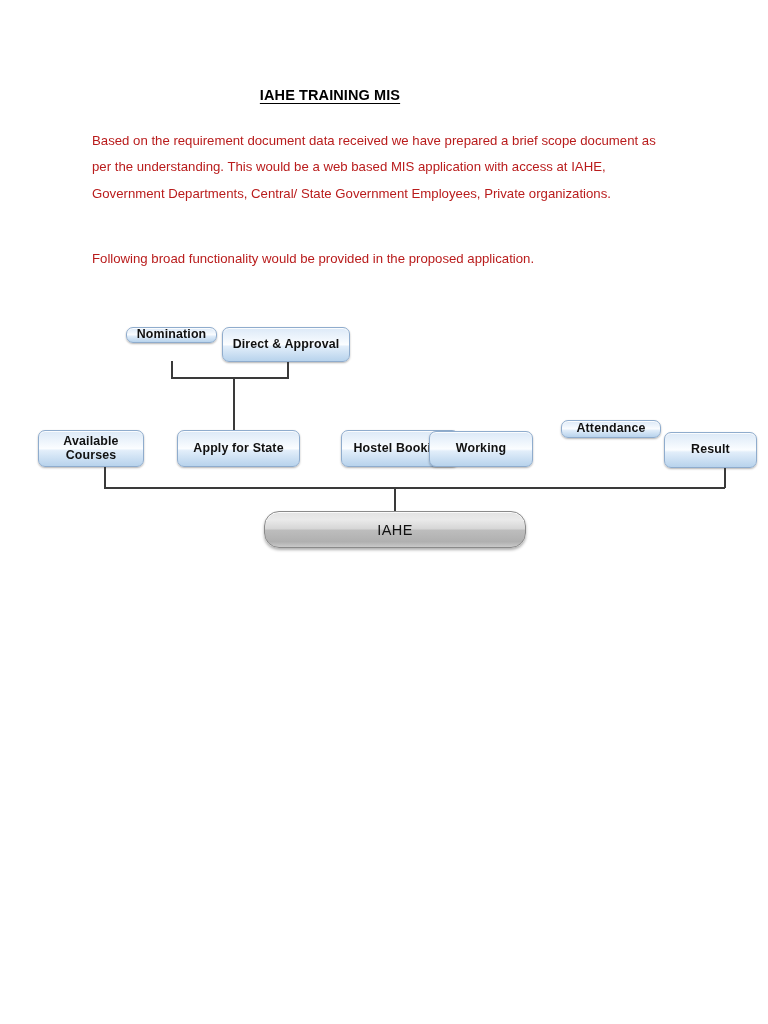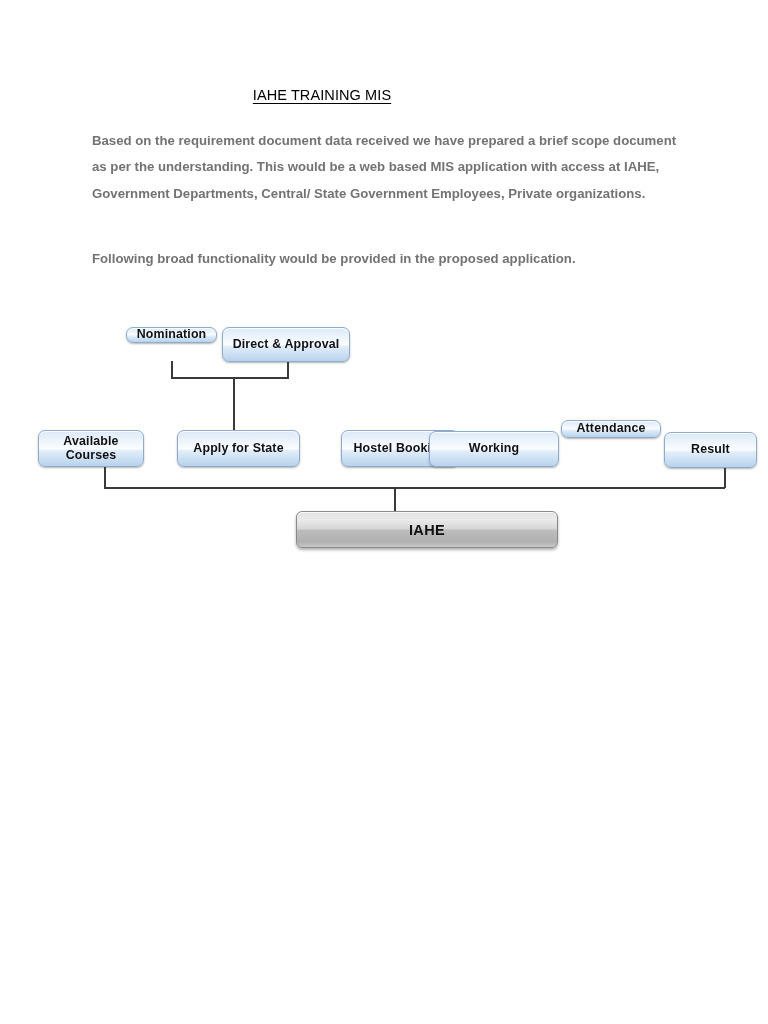--- a/index.html
+++ b/index.html
@@ -19,40 +19,40 @@
 
   .page {
     position: absolute;
     inset: 0;
     background: #ffffff;
   }
 
   
   .doc-title {
     position: absolute;
-    left: 8px;
+    left: 16px;
     top: 87px;
     width: 628px;
     text-align: center;
     font-size: 14.5px;
-    font-weight: normal;
+    font-weight: bold;
     letter-spacing: 0.1px;
     text-decoration: underline;
     text-underline-offset: 3px;
   }
 
   
   .para {
     position: absolute;
     left: 92px;
     width: 586px;
     font-size: 13.2px;
     line-height: 26.4px;
-    font-weight: 700;
-    color: #737373;
+    font-weight: 400;
+    color: #b91c1c;
     text-align: left;
   }
   .para-1 { top: 128px; }
   .para-2 { top: 246px; }
 
   
   .diagram {
     position: absolute;
     left: 0;
     top: 0;
@@ -94,38 +94,37 @@
     color: #111111;
     letter-spacing: 0.15px;
     line-height: 1.1;
   }
 
   
   .node-root {
     position: absolute;
     box-sizing: border-box;
     border: 1px solid #8a8a8a;
-    border-radius: 6px;
+    border-radius: 15px;
     background: linear-gradient(to bottom,
         #e3e3e3 0%,
         #eaeaea 22%,
         #d6d6d6 48%,
         #bdbdbd 52%,
         #b0b0b0 85%,
         #c9c9c9 100%);
     box-shadow: 0 2px 3px rgba(0,0,0,0.32),
                 inset 0 1px 0 rgba(255,255,255,0.8);
     display: flex;
     align-items: center;
     justify-content: center;
     font-size: 14.5px;
-    font-weight: bold;
+    font-weight: normal;
     color: #111111;
     letter-spacing: 0.4px;
-    margin-left: 32px;
   }
 </style>
 </head>
 <body>
 
 <div class="page">
 
   <div class="doc-title">IAHE TRAINING MIS</div>
 
   <div class="para para-1">Based on the requirement document data received we have prepared a brief scope document as per the understanding. This would be a web based MIS application with access at IAHE, Government Departments, Central/ State Government Employees, Private organizations.</div>
@@ -142,21 +141,21 @@
     <div class="line line-v" style="left:287px; top:362px; height:16px;"></div>
     <div class="line line-h" style="left:171px; top:377px; width:118px;"></div>
     <div class="line line-v" style="left:233px; top:377px; height:53px;"></div>
 
     <div class="node" style="left:38px; top:430px; width:106px; height:37px;">Available Courses</div>
 
     <div class="node" style="left:177px; top:430px; width:123px; height:37px;">Apply for State</div>
 
     <div class="node" style="left:300px; top:430px; width:118px; height:37px;margin-left:41px;">Hostel Booking</div>
 
-    <div class="node" style="left:429px; top:431px; width:130px; height:36px;">Working</div>
+    <div class="node" style="left:429px; top:431px; width:104px; height:36px;">Working</div>
 
     <div class="node" style="left:561px; top:420px; width:100px; height:18px;">Attendance</div>
 
     <div class="node" style="left:664px; top:432px; width:93px; height:36px;">Result</div>
 
     <div class="line line-v" style="left:104px; top:467px; height:21px;"></div>
     <div class="line line-v" style="left:724px; top:468px; height:20px;"></div>
     <div class="line line-h" style="left:104px; top:487px; width:621px;"></div>
     <div class="line line-v" style="left:394px; top:487px; height:25px;"></div>
 

